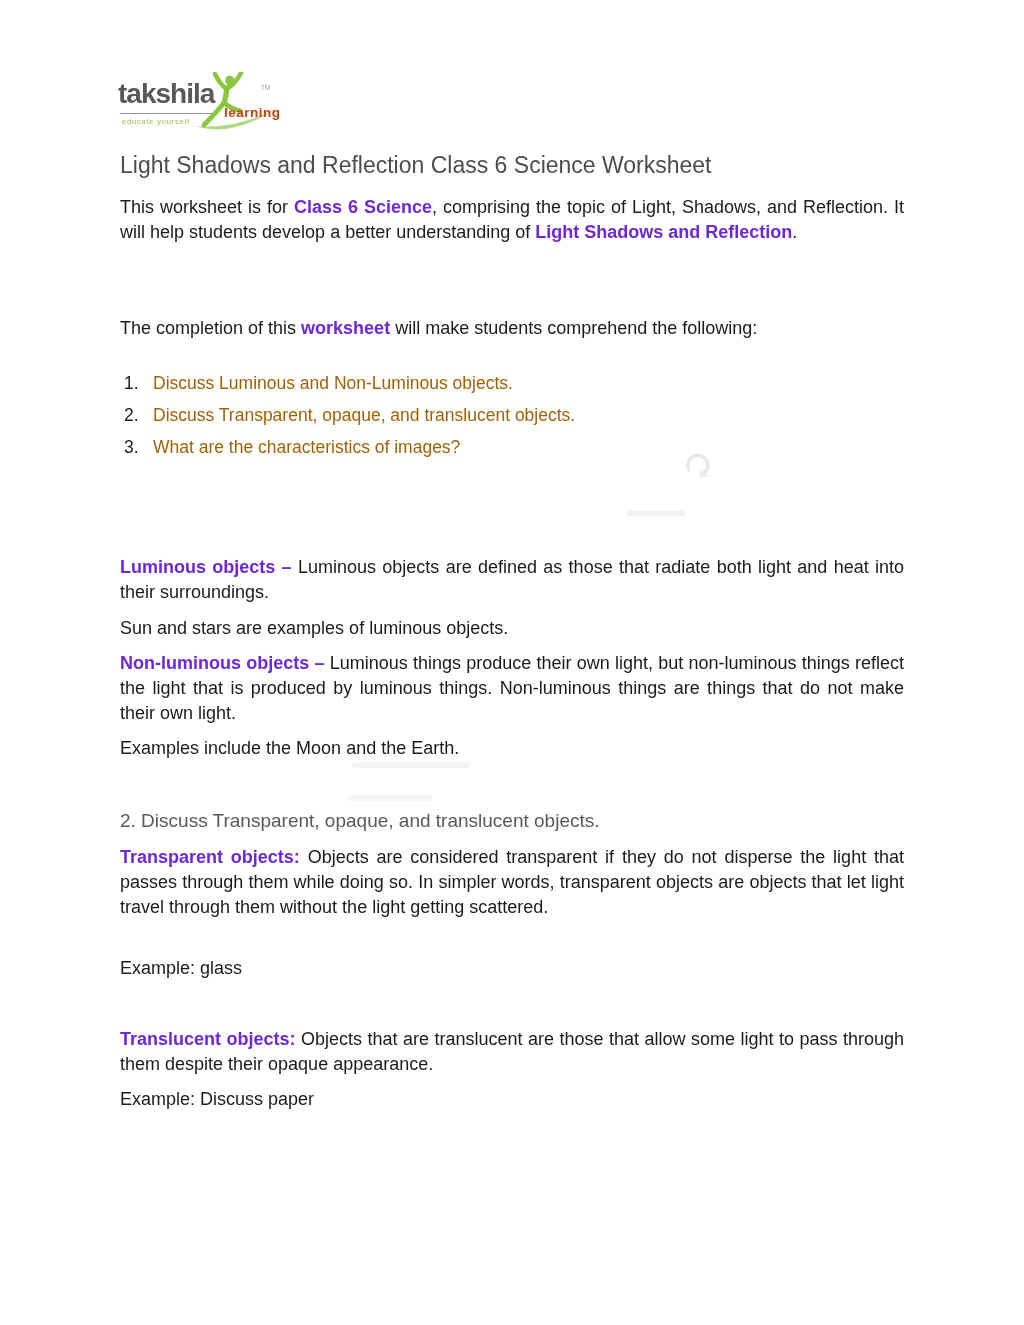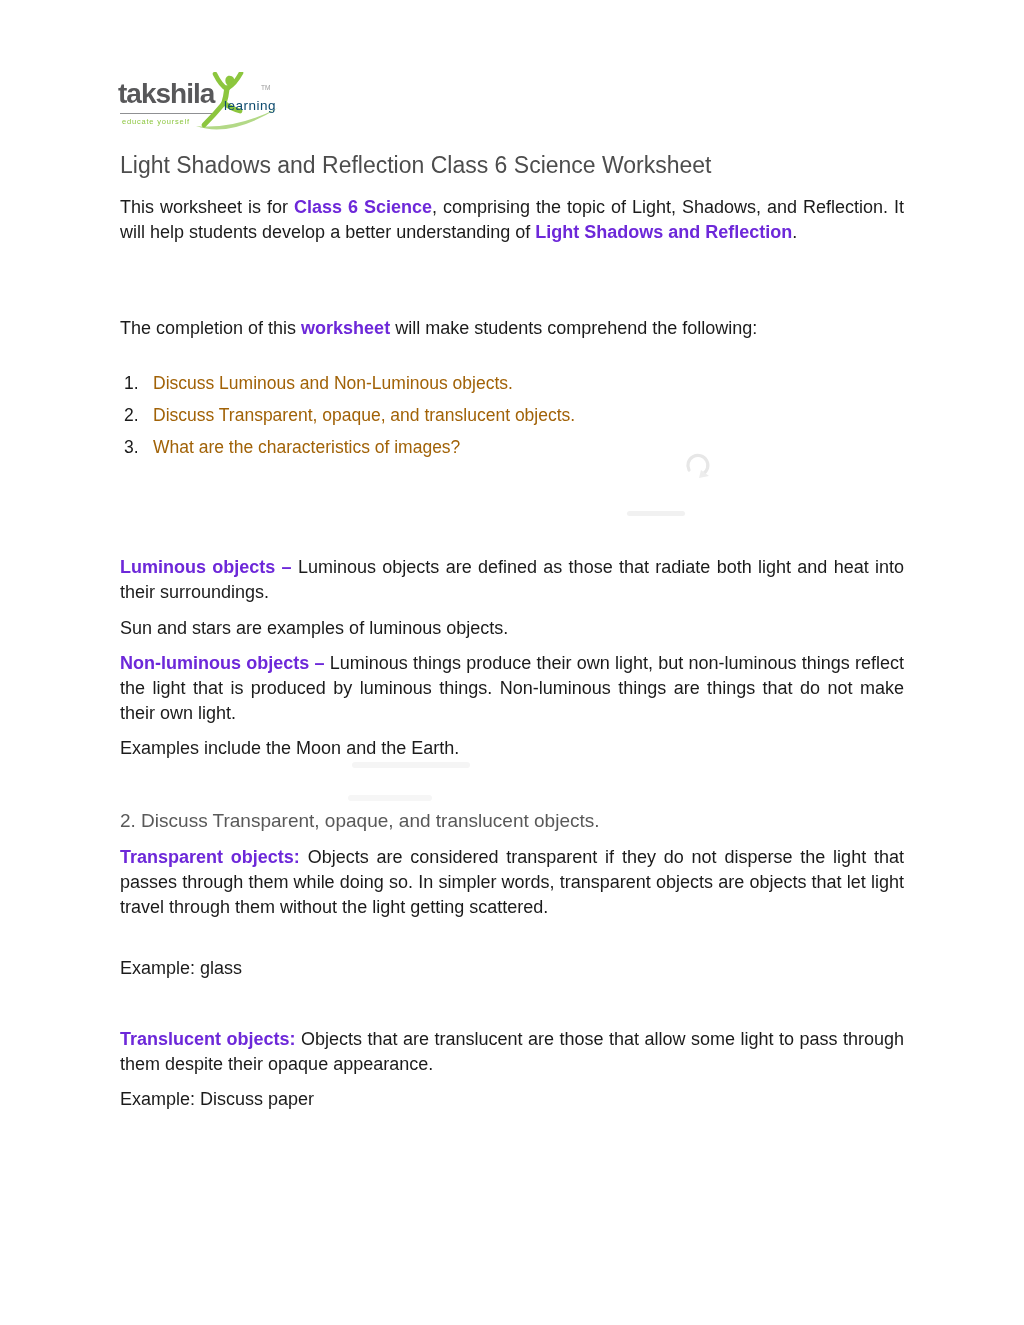--- a/index.html
+++ b/index.html
@@ -15,21 +15,21 @@
   .logo-brand {
     position:absolute; left:0; top:4px;
     font-size:28px; font-weight:700; color:#58585a; letter-spacing:-1px;
   }
   .logo-underline { position:absolute; left:2px; top:39px; width:94px; height:1px; background:#8f9093; }
   .logo-tagline {
     position:absolute; left:4px; top:43px;
     font-size:7.5px; color:#8cc63e; letter-spacing:0.8px;
   }
   .logo-figure { position:absolute; left:76px; top:-2px; width:96px; height:62px; }
-  .logo-suffix { position:absolute; left:106px; top:24px; font-size:13.5px; color:#0c4a6e; letter-spacing:0.5px; }
+  .logo-suffix { position:absolute; left:106px; top:31px; font-size:13.5px; color:#c2410c; letter-spacing:0.5px;font-weight:bold; }
   .logo-tm { position:absolute; left:143px; top:10px; font-size:6.5px; color:#9b9b9b; }
 
   
   .block { left:120px; width:784px; color:#1b1b1b; font-size:18px; line-height:25px; }
   .just { text-align:justify; }
   .title { top:150px; font-size:23px; line-height:30px; color:#4d4d4d; font-weight:400; }
   .sec-heading { font-size:19px; line-height:26px; color:#595959; font-weight:400; }
   b, .bold { font-weight:700; color:#6d28d9; }
 
   .intro { top:195px; }

